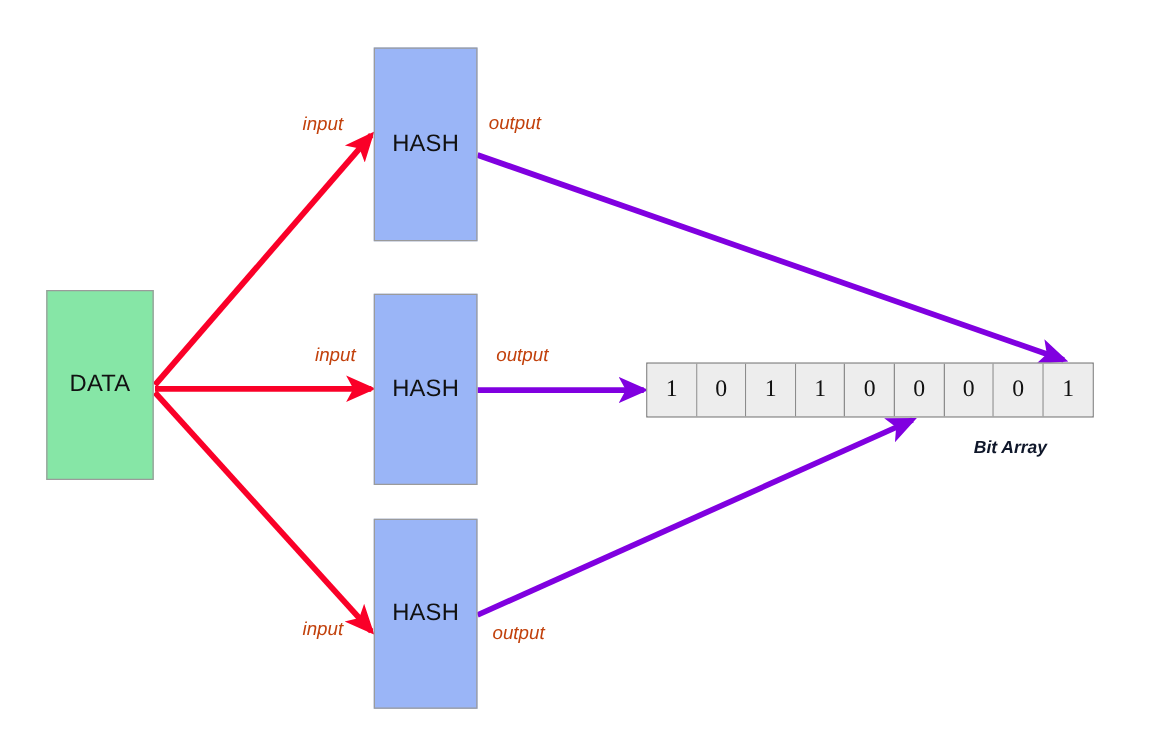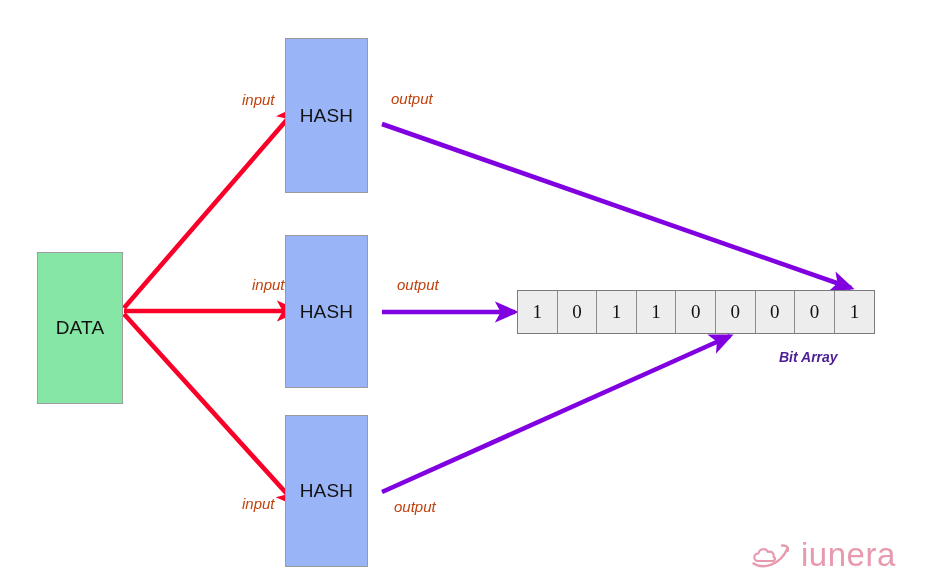--- a/index.html
+++ b/index.html
@@ -35,24 +35,23 @@
     font-size: 19px;
     color: #111111;
     letter-spacing: 0.2px;
   }
   .node-data {
     left: 37px;
     top: 232px;
     width: 86px;
     height: 152px;
     background: #86e6a6;
-    margin-top: 20px;
   }
   .node-hash {
-    left: 285px;
+    left: 299px;
     width: 83px;
     background: #9ab5f7;
     text-align: right;
   }
   .hash-top    { top: 38px;  height: 155px; }
   .hash-mid    { top: 235px; height: 153px; }
   .hash-bottom { top: 415px; height: 152px; }
 
   .edge-label {
     position: absolute;
@@ -87,21 +86,21 @@
   }
   .bit-cell:last-child { border-right: none; }
 
   .bit-array-caption {
     position: absolute;
     left: 779px;
     top: 349px;
     font-style: italic;
     font-weight: bold;
     font-size: 14px;
-    color: #4c1d95;
+    color: #0f172a;
     white-space: nowrap;
   }
 
   .brand {
     position: absolute;
     left: 752px;
     top: 538px;
     display: flex;
     align-items: center;
     gap: 9px;
@@ -173,22 +172,14 @@
       <div class="bit-cell">1</div>
       <div class="bit-cell">0</div>
       <div class="bit-cell">0</div>
       <div class="bit-cell">0</div>
       <div class="bit-cell">0</div>
       <div class="bit-cell">1</div>
     </div>
 
   <span class="bit-array-caption">Bit Array</span>
 
-  <div class="brand">
-    <svg width="40" height="28" viewBox="0 0 40 28">
-      <path d="M6 20 C1 20 1 12.5 6.5 12.5 C7 7.5 14 6.5 16 11 C19.5 9.5 22.5 12.5 21.5 16 C24 17 23.5 20 20 20 Z" fill="none" stroke="#e79aae" stroke-width="2.1" stroke-linejoin="round"></path>
-      <path d="M1.5 22.5 C11 28.5 28 24.5 35.5 7.5" fill="none" stroke="#e79aae" stroke-width="2.4" stroke-linecap="round"></path>
-      <path d="M30 4.5 C34.5 4 37 6.5 35.5 10" fill="none" stroke="#e79aae" stroke-width="2.4" stroke-linecap="round"></path>
-    </svg>
-    <span class="brand-wordmark">iunera</span>
-  </div>
 
 </div>
 
 </body></html>

